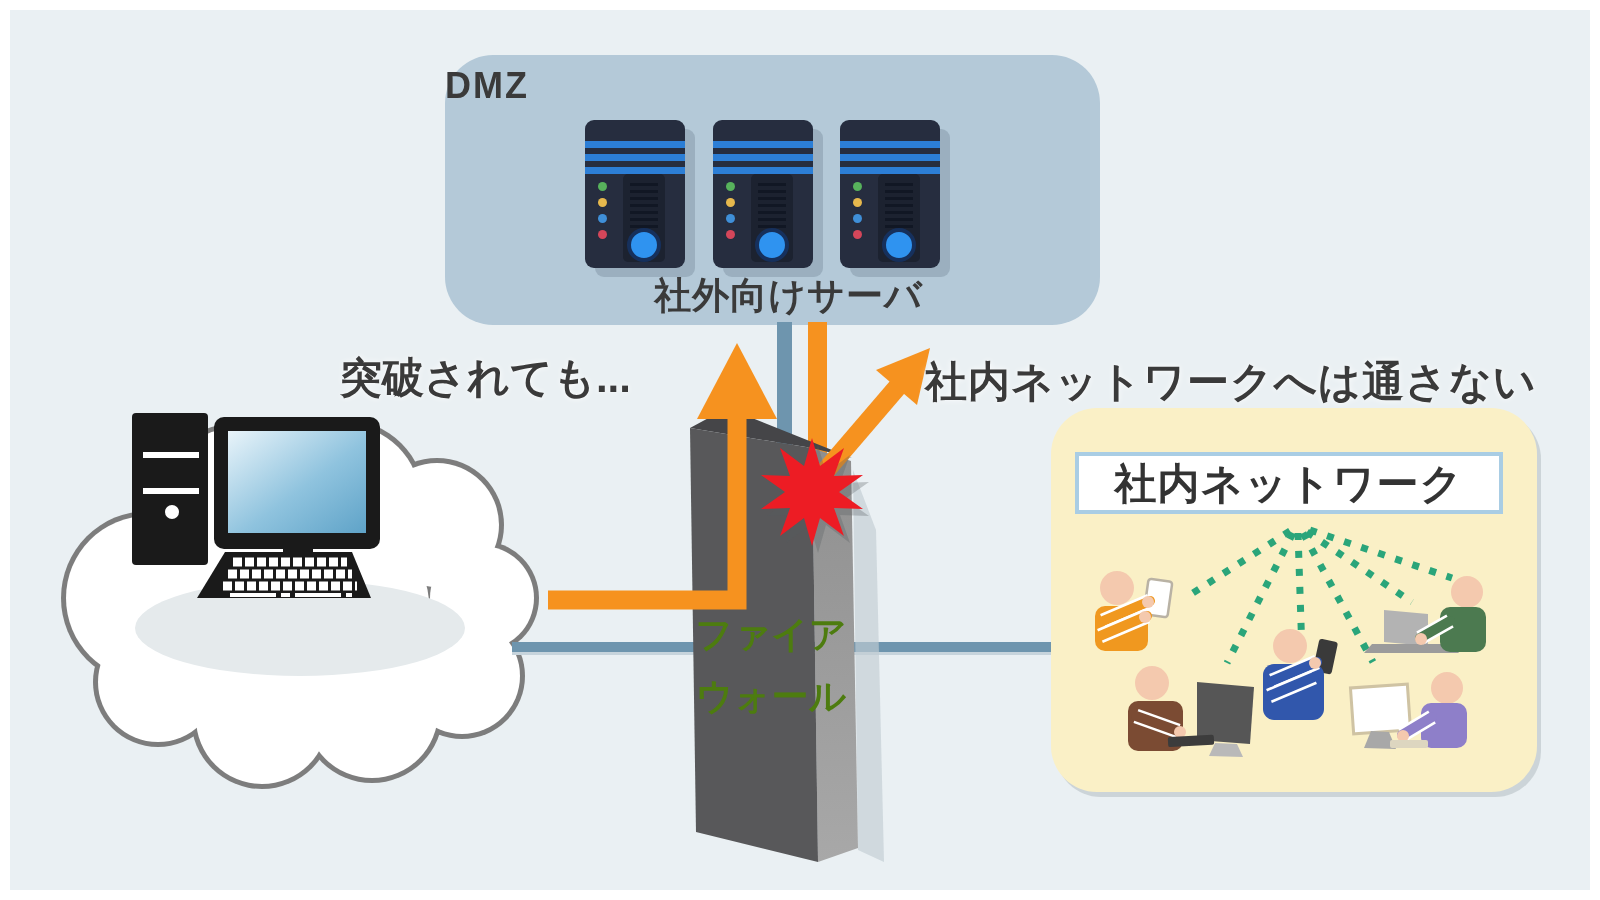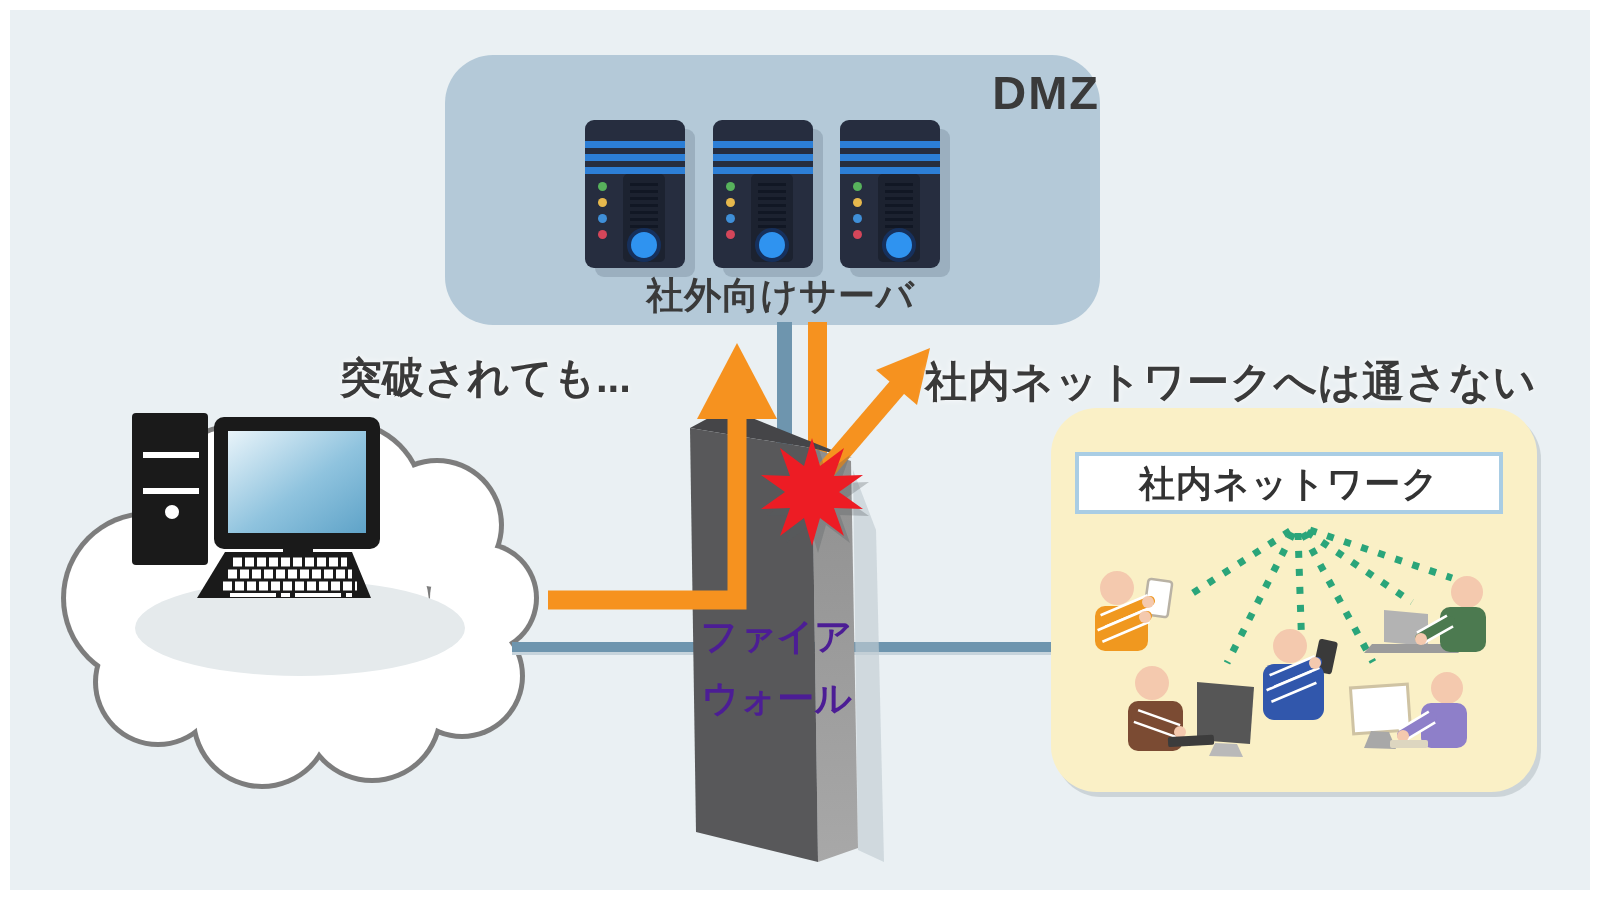--- a/index.html
+++ b/index.html
@@ -3,53 +3,53 @@
 <meta charset="utf-8">
 <style>
   html,body{margin:0;padding:0;width:1600px;height:900px;background:#ffffff;overflow:hidden;
     font-family:"Liberation Sans","DejaVu Sans",sans-serif;}
   .canvas{position:absolute;inset:10px;background:#eaf0f3;}
   .stage{position:absolute;left:-10px;top:-10px;width:1600px;height:900px;}
 
   
   .dmz-box{position:absolute;left:445px;top:55px;width:655px;height:270px;
     background:#b4c9d8;border-radius:48px;}
-  .dmz-title{position:absolute;top:10px;left:0;width:100%;text-align:right;
-    font-size:47px;font-weight:bold;color:#3a3a3a;letter-spacing:2px;}
-  .dmz-servers-label{position:absolute;top:216px;left:8px;width:100%;text-align:center;
+  .dmz-title{position:absolute;top:10px;left:0;width:100%;text-align:left;
+    font-size:36px;font-weight:bold;color:#3a3a3a;letter-spacing:2px;}
+  .dmz-servers-label{position:absolute;top:216px;left:16px;width:100%;text-align:center;
     font-size:37px;font-weight:bold;color:#3a3a3a;letter-spacing:1px;}
   .server{position:absolute;top:65px;width:100px;height:148px;background:#262d3f;
     border-radius:9px;box-shadow:10px 9px 0 rgba(130,150,165,.5);}
   .server.s1{left:140px}.server.s2{left:268px}.server.s3{left:395px}
   .stripe{position:absolute;left:0;right:0;height:7px;background:#2c7ed6;}
   .stripe.t1{top:21px}.stripe.t2{top:34px}.stripe.t3{top:47px}
   .led{position:absolute;left:13px;width:9px;height:9px;border-radius:50%;}
   .led.g{top:62px;background:#57b25c}.led.y{top:78px;background:#e6b84d}
   .led.b{top:94px;background:#3f8fd8}.led.r{top:110px;background:#d4465a}
   .panel{position:absolute;left:38px;top:54px;width:42px;height:88px;background:#1c2230;border-radius:5px;}
   .vent{position:absolute;left:7px;right:7px;height:3px;background:#111724;}
   .v1{top:9px}.v2{top:16px}.v3{top:23px}.v4{top:30px}.v5{top:37px}.v6{top:44px}.v7{top:51px}
   .power{position:absolute;left:4px;top:54px;width:26px;height:26px;border-radius:50%;
     background:#2f93f0;border:4px solid #16305c;}
 
   
   .lan-box{position:absolute;left:1051px;top:408px;width:486px;height:384px;
     background:#faf0c6;border-radius:46px;box-shadow:4px 5px 0 rgba(150,160,165,.35);}
   .lan-title{position:absolute;left:1075px;top:452px;width:428px;height:62px;
     background:#ffffff;border:4px solid #a9cde4;box-sizing:border-box;
-    text-align:center;line-height:56px;font-size:36px;font-weight:bold;color:#333333;letter-spacing:1px;}
+    text-align:center;line-height:56px;font-size:42px;font-weight:bold;color:#333333;letter-spacing:1px;}
 
   
   .label{position:absolute;font-weight:bold;color:#3a3a3a;
     text-shadow:0 0 6px rgba(255,255,255,.85),0 0 2px rgba(255,255,255,.6);white-space:nowrap;}
   .internet-label{left:110px;top:640px;width:385px;text-align:center;font-size:45px;letter-spacing:2px;color:#3f3f3f;}
   .breach-label{left:340px;top:350px;font-size:42px;}
   .blocked-label{left:925px;top:354px;font-size:42px;letter-spacing:1px;}
-  .fw-label{position:absolute;left:690px;top:606px;width:162px;text-align:right;
-    font-size:37px;line-height:62px;font-weight:bold;color:#4c1d95;text-shadow:none;}
+  .fw-label{position:absolute;left:690px;top:606px;width:162px;text-align:center;
+    font-size:37px;line-height:62px;font-weight:bold;color:#4d7c0f;text-shadow:none;font-family:Liberation Mono, monospace;}
 
   svg.gfx{position:absolute;left:0;top:0;}
 </style>
 </head>
 <body>
 
 <div class="canvas">
 <div class="stage">
 
   <div class="dmz-box">

